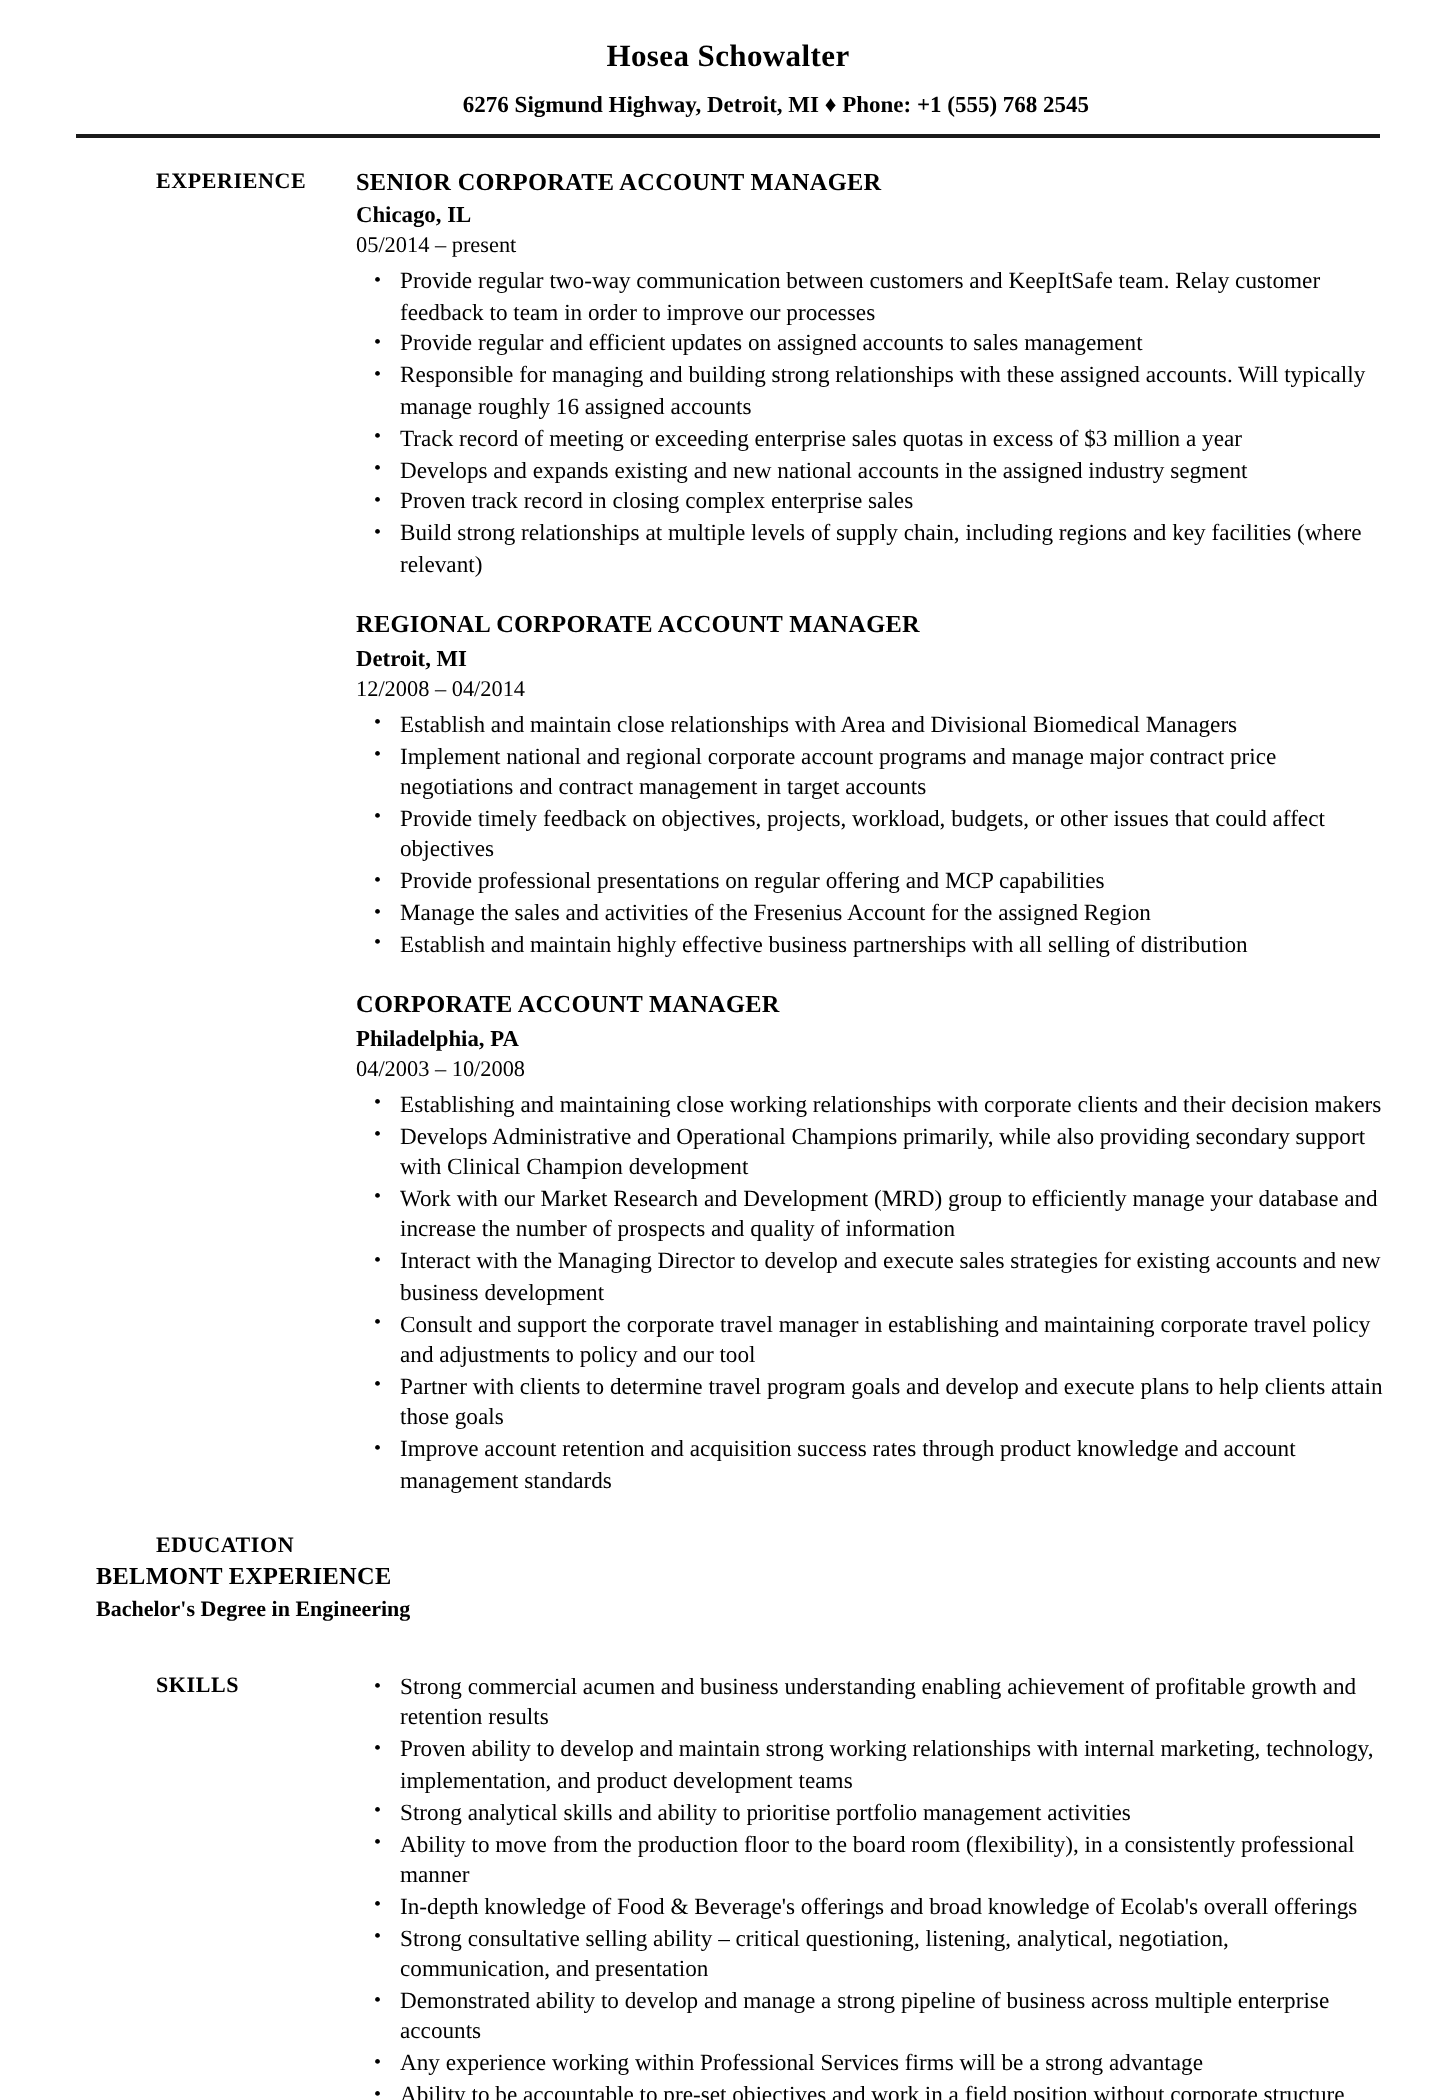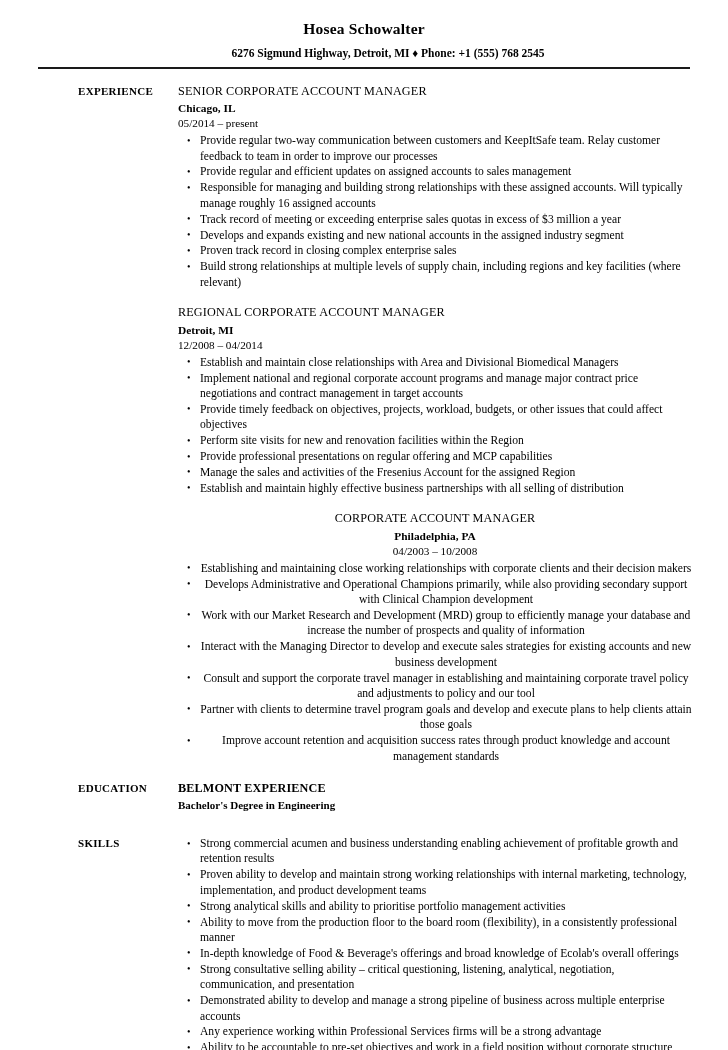--- a/index.html
+++ b/index.html
@@ -70,25 +70,25 @@
     line-height: 1.35;
     padding-top: 1px;
   }
   .sec-body {
     flex: 1;
     padding-right: 36px;
     box-sizing: border-box;
   }
 
   .job { margin-bottom: 14px; }
-  .job:last-child { margin-bottom: 0; text-align: center; }
+  .job:last-child { margin-bottom: 0; }
 
   .job-title {
     font-size: 12.2px;
-    font-weight: normal;
+    font-weight: bold;
     letter-spacing: .15px;
     line-height: 1.42;
   }
   .job-loc {
     font-size: 11.4px;
     font-weight: bold;
     line-height: 1.42;
   }
   .job-dates {
     font-size: 11.2px;
@@ -121,21 +121,21 @@
     font-weight: bold;
     letter-spacing: .15px;
     line-height: 1.45;
   }
   .edu-degree {
     font-size: 11px;
     font-weight: bold;
     line-height: 1.45;
   }
 
-  .sec-education { margin-top: 16px; }
+  .sec-education { margin-top: 16px; flex-direction: column; }
   .sec-skills { margin-top: 21px; }
 </style>
 </head>
 <body>
 
 <div class="page">
 
   <div class="hdr">
     <div class="hdr-name">Hosea Schowalter</div>
     <div class="hdr-contact">6276 Sigmund Highway, Detroit, MI ♦ Phone: +1 (555) 768 2545</div>
@@ -162,21 +162,20 @@
             </ul>
           </div>
           <div class="job">
             <div class="job-title">REGIONAL CORPORATE ACCOUNT MANAGER</div>
             <div class="job-loc">Detroit, MI</div>
             <div class="job-dates">12/2008 – 04/2014</div>
             <ul class="bullets">
               <li>Establish and maintain close relationships with Area and Divisional Biomedical Managers</li>
               <li>Implement national and regional corporate account programs and manage major contract price negotiations and contract management in target accounts</li>
               <li>Provide timely feedback on objectives, projects, workload, budgets, or other issues that could affect objectives</li>
-              <li>Perform site visits for new and renovation facilities within the Region</li>
               <li>Provide professional presentations on regular offering and MCP capabilities</li>
               <li>Manage the sales and activities of the Fresenius Account for the assigned Region</li>
               <li>Establish and maintain highly effective business partnerships with all selling of distribution</li>
             </ul>
           </div>
           <div class="job">
             <div class="job-title">CORPORATE ACCOUNT MANAGER</div>
             <div class="job-loc">Philadelphia, PA</div>
             <div class="job-dates">04/2003 – 10/2008</div>
             <ul class="bullets">

